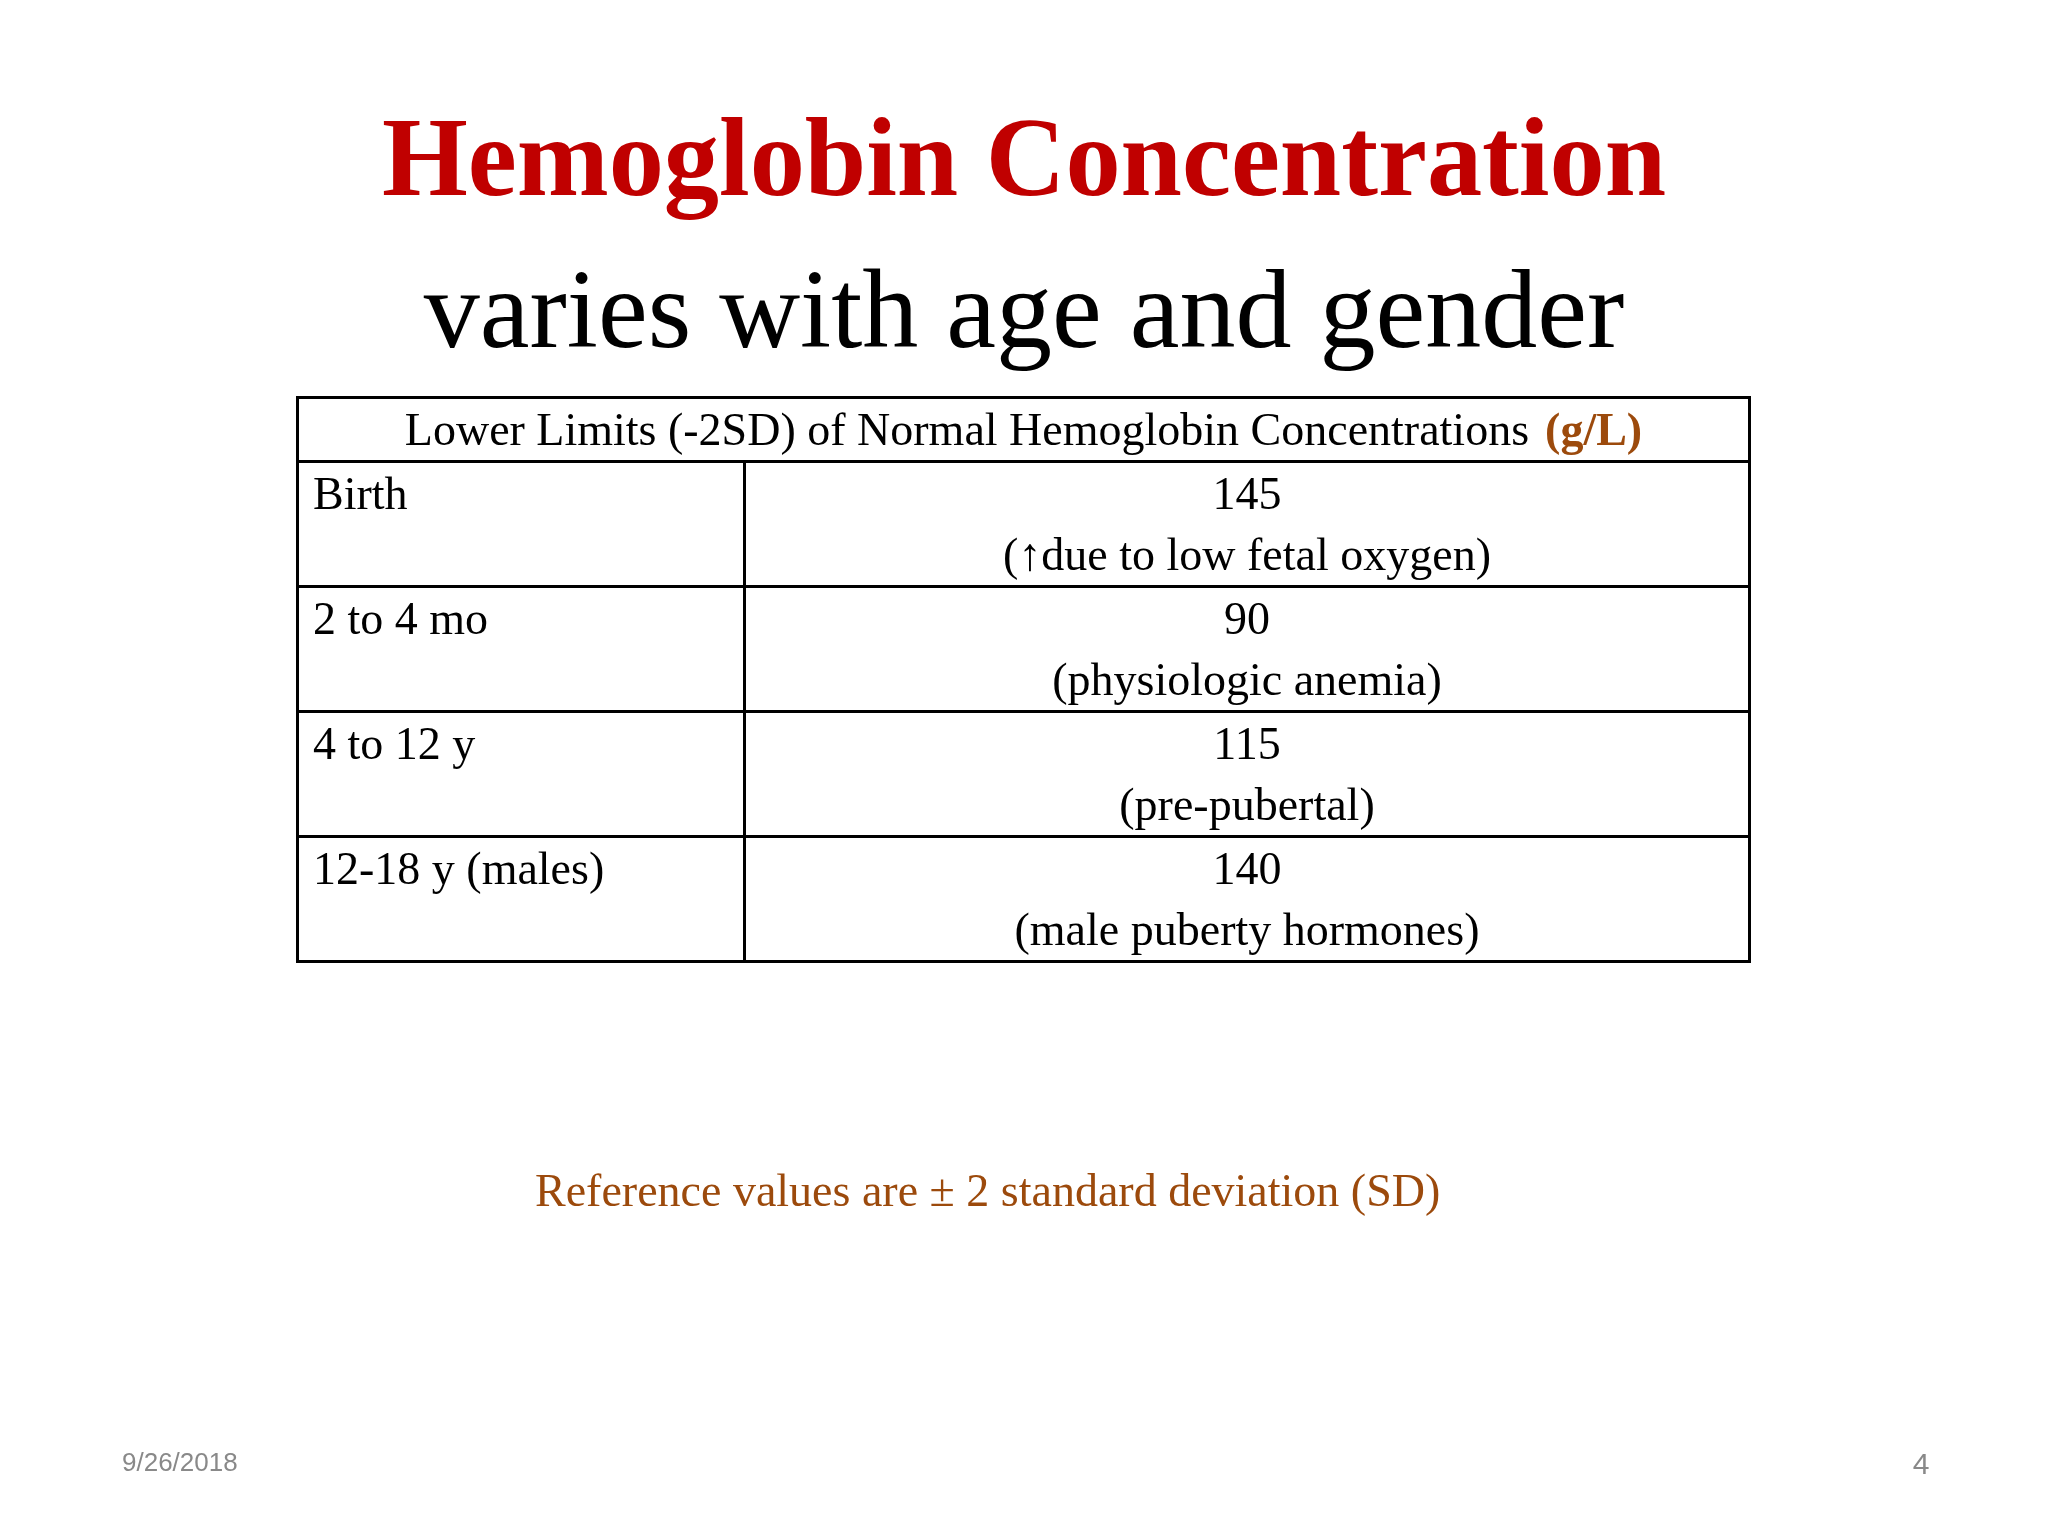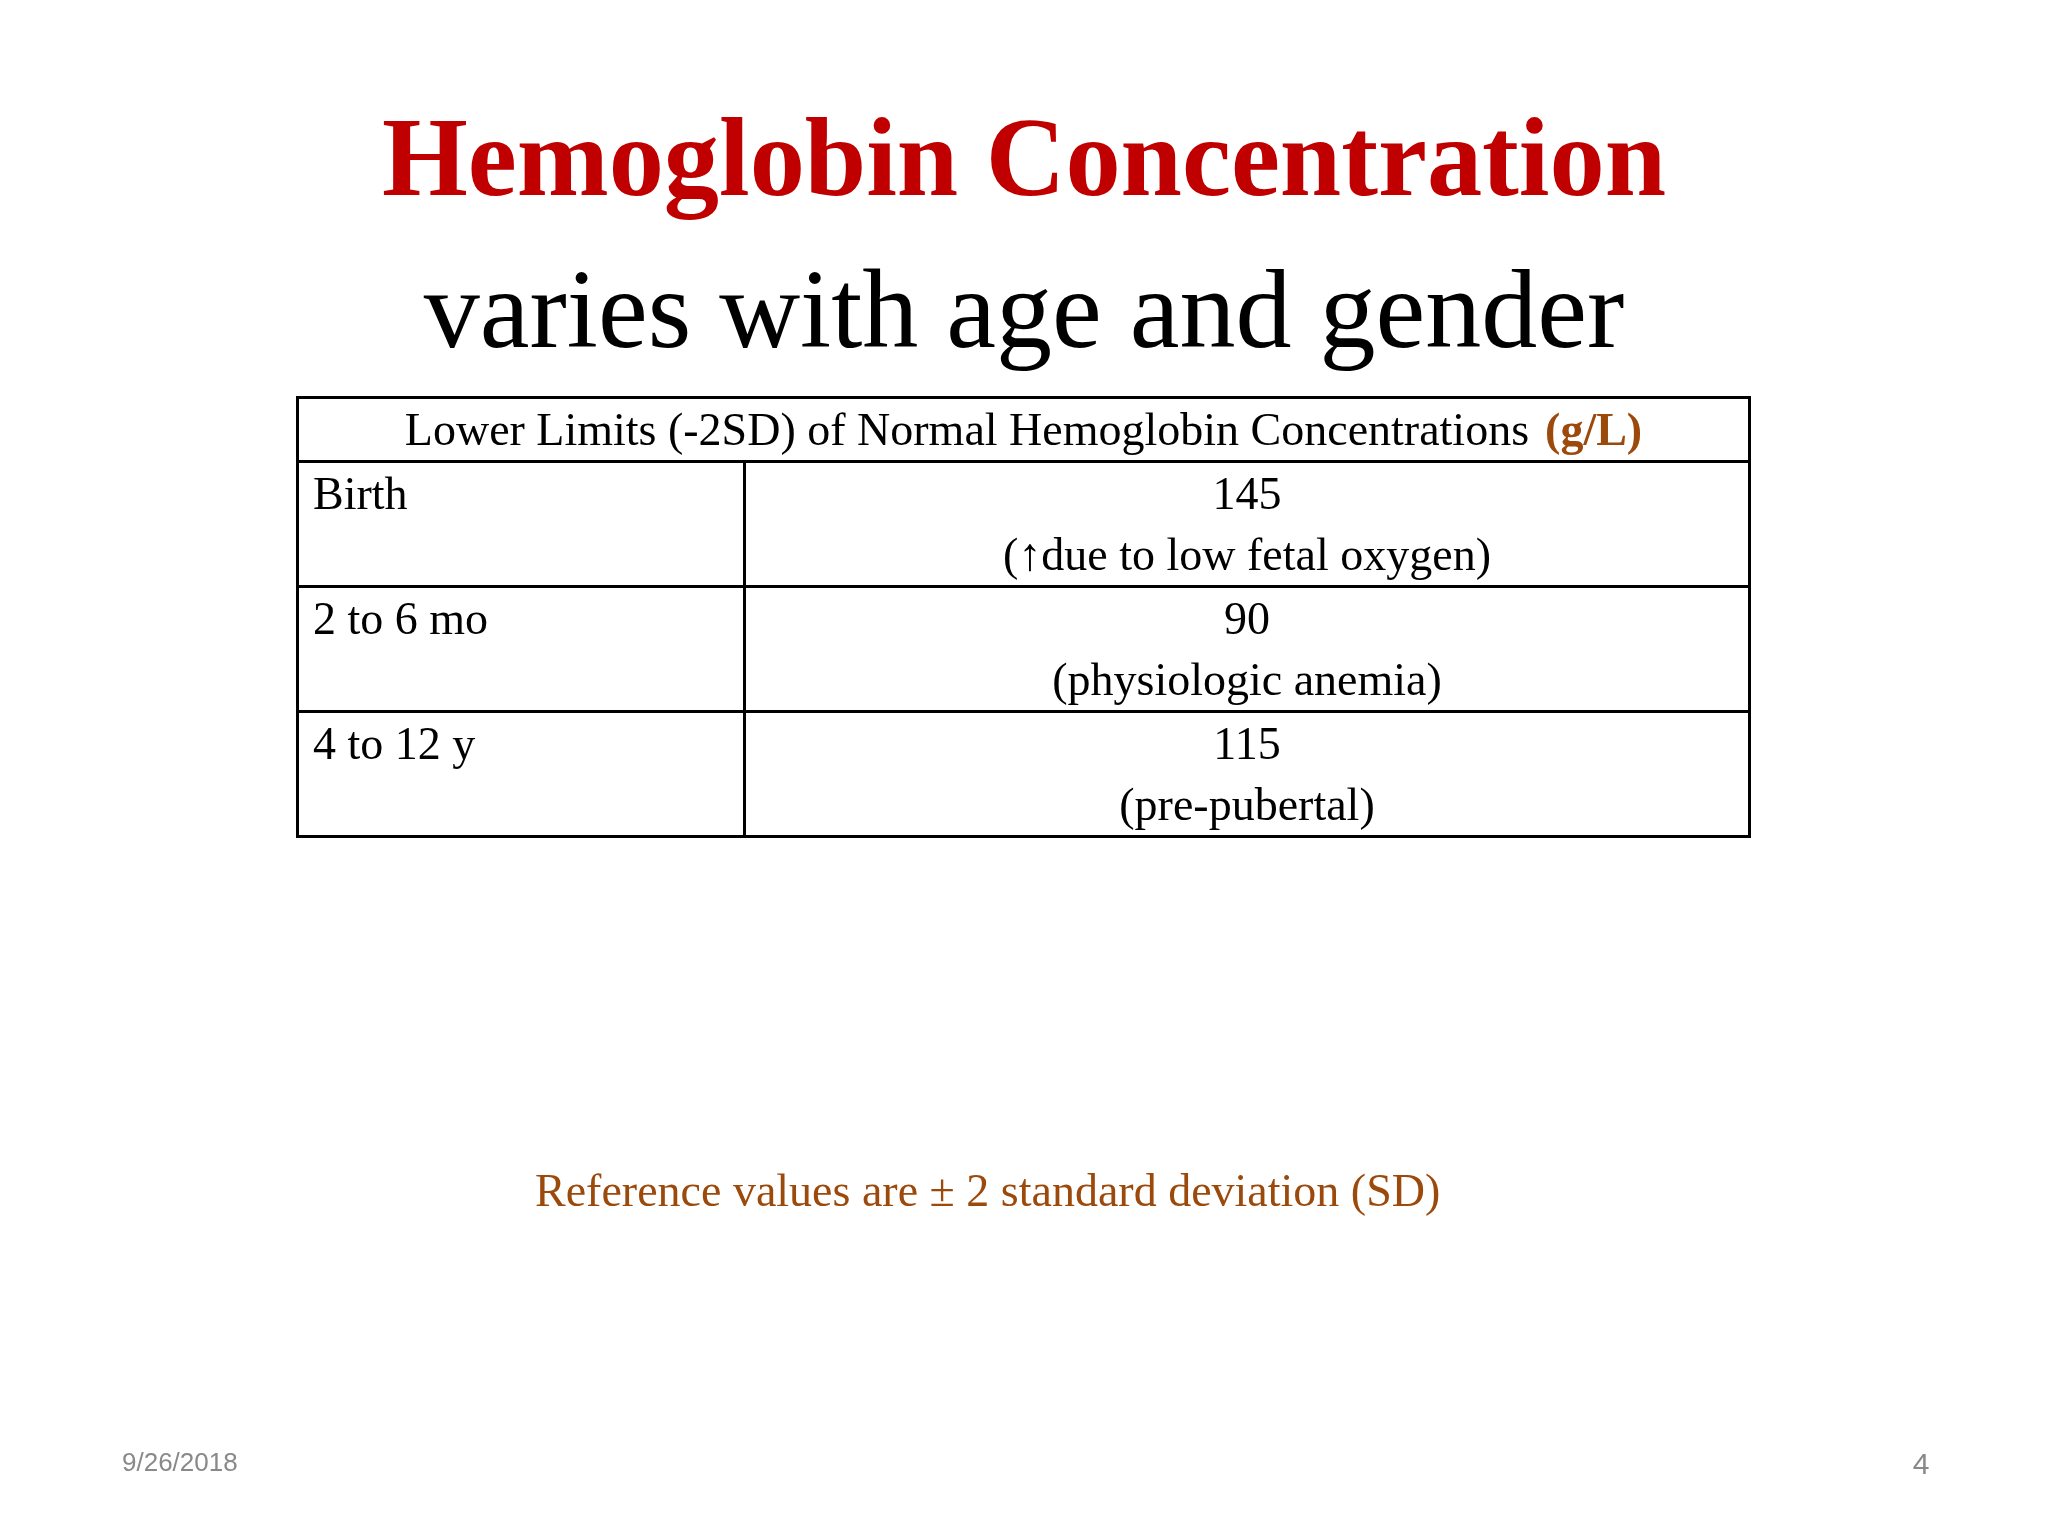--- a/index.html
+++ b/index.html
@@ -126,31 +126,38 @@
   </thead>
   <tbody>
     <tr>
       <td class="age">Birth</td>
       <td class="val">
         <span class="num">145</span>
         <span class="note">(↑due to low fetal oxygen)</span>
       </td>
     </tr>
     <tr>
-      <td class="age">2 to 6 mo</td>
+      <td class="age">2 to 4 mo</td>
       <td class="val">
         <span class="num">90</span>
         <span class="note">(physiologic anemia)</span>
       </td>
     </tr>
     <tr>
       <td class="age">4 to 12 y</td>
       <td class="val">
         <span class="num">115</span>
         <span class="note">(pre-pubertal)</span>
+      </td>
+    </tr>
+    <tr>
+      <td class="age">12-18 y (males)</td>
+      <td class="val">
+        <span class="num">140</span>
+        <span class="note">(male puberty hormones)</span>
       </td>
     </tr>
   </tbody>
 </table>
 
 <div class="notes">
   <div>Reference values are ± 2 standard deviation (SD)</div>
 </div>
 
 <div class="footer-date">9/26/2018</div>

